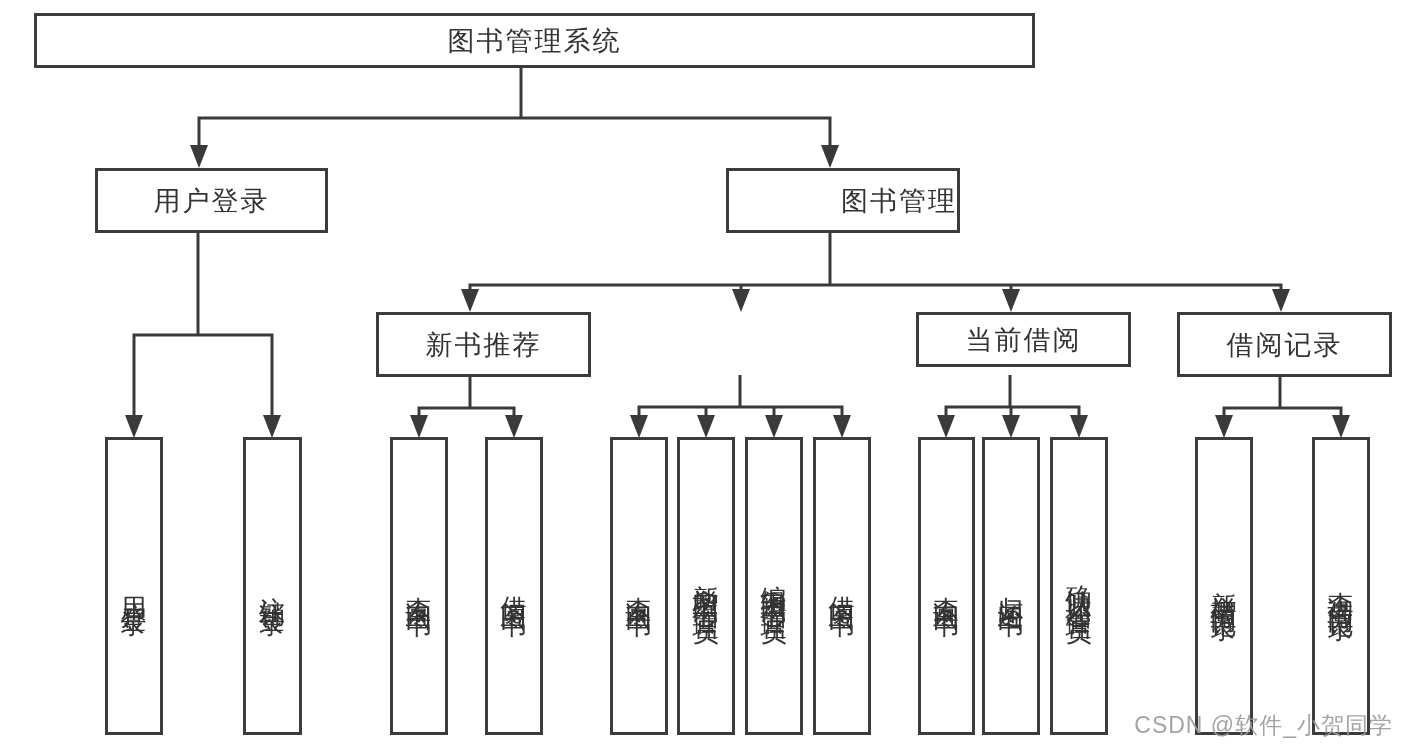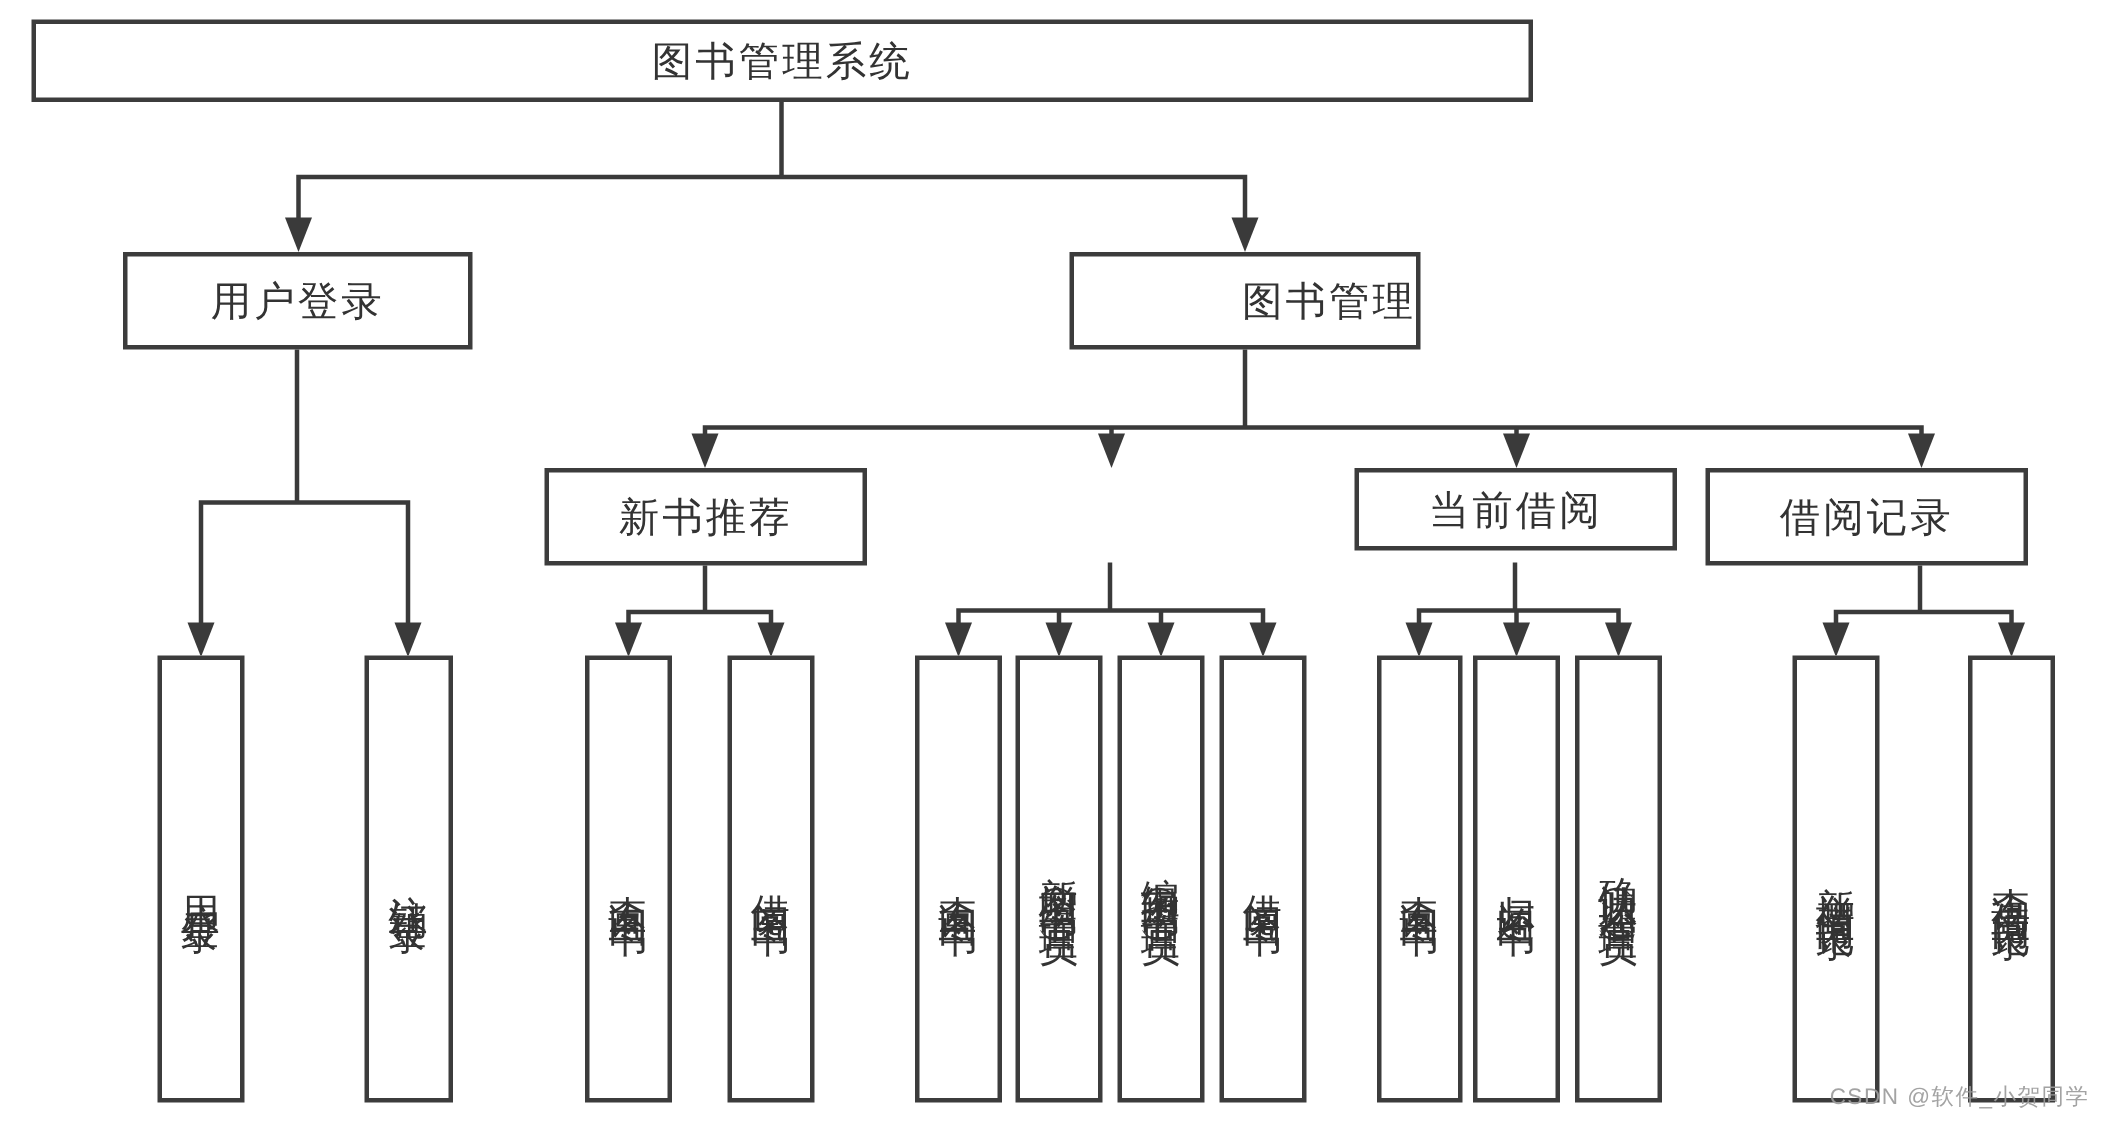--- a/index.html
+++ b/index.html
@@ -38,33 +38,34 @@
     color: #333333;
     display: flex;
     align-items: center;
     justify-content: center;
     z-index: 2;
   }
   .hbox {
     font-size: 27px;
     letter-spacing: 2px;
     white-space: nowrap;
+    margin-left: 13px;
   }
   .vbox > span {
     writing-mode: vertical-rl;
     text-orientation: mixed;
     font-size: 26px;
     letter-spacing: 5px;
     line-height: 1;
   }
   .watermark {
     position: absolute;
     right: 12px;
     bottom: 6px;
-    font-size: 15px;
+    font-size: 23px;
     letter-spacing: 1px;
     color: #9c9c9c;
     opacity: 0.92;
     z-index: 3;
     white-space: nowrap;
   }
 </style>
 </head>
 <body>
 
@@ -129,21 +130,21 @@
   <div class="box hbox" style="left:713px; top:168px; width:234px; height:65px;justify-content:flex-end;">
     <span>图书管理</span>
   </div>
 
   <div class="box hbox" style="left:363px; top:312px; width:215px; height:65px;">
     <span>新书推荐</span>
   </div>
   <div class="box hbox" style="left:903px; top:312px; width:215px; height:55px;">
     <span>当前借阅</span>
   </div>
-  <div class="box hbox" style="left:1137px; top:312px; width:215px; height:65px;">
+  <div class="box hbox" style="left:1164px; top:312px; width:215px; height:65px;">
     <span>借阅记录</span>
   </div>
 
   <div class="box vbox" style="left:105px; top:437px; width:58px; height:298px;">
     <span>用户登录</span>
   </div>
   <div class="box vbox" style="left:243px; top:437px; width:59px; height:298px;">
     <span>注销登录</span>
   </div>
 

